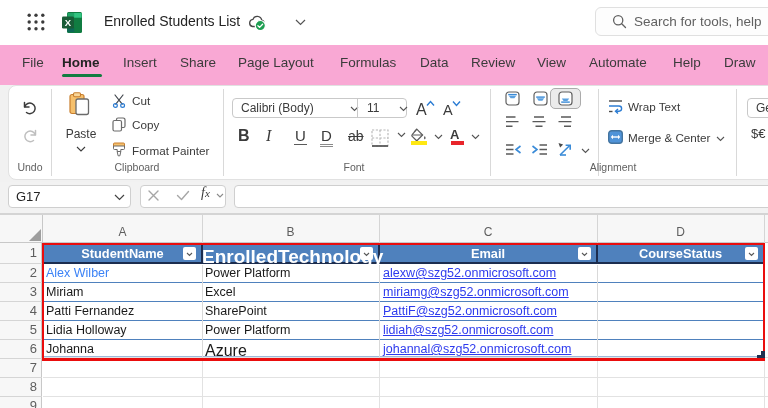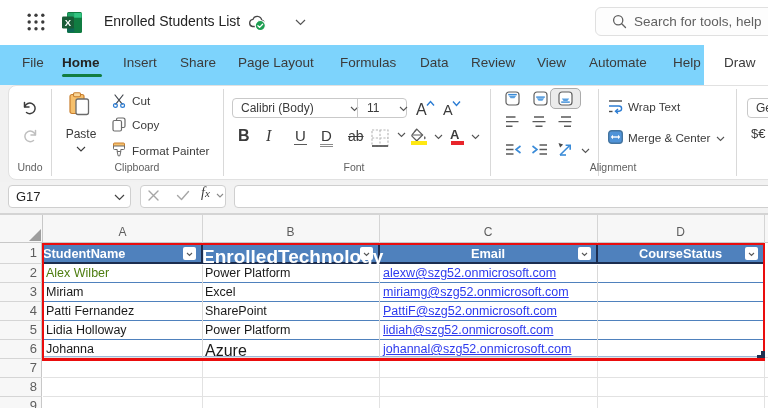--- a/index.html
+++ b/index.html
@@ -48,21 +48,21 @@
   </svg>
 
   <div class="abs" style="left:595px;top:7px;width:180px;height:29px;background:#fdfdfd;border:1px solid #e0e0e0;border-radius:6px;"></div>
   <svg class="abs" style="left:612px;top:14px" width="15" height="15" viewBox="0 0 15 15">
     <circle cx="6.2" cy="6.2" r="4.6" fill="none" stroke="#616161" stroke-width="1.3"></circle>
     <path d="M9.7 9.7 L13.5 13.5" stroke="#616161" stroke-width="1.3" stroke-linecap="round"></path>
   </svg>
   <div class="abs" style="left:634px;top:14px;font-size:13.5px;color:#616161;">Search for tools, help</div>
 </div>
 
-<div class="abs" style="left:0;top:45px;width:704px;height:40px;background:#7dd3fc;font-size:13.5px;color:#3b3b3b;">
+<div class="abs" style="left:0;top:45px;width:768px;height:40px;background:#f9a8d4;font-size:13.5px;color:#3b3b3b;">
   <div class="abs" style="left:22px;top:10px">File</div>
   <div class="abs" style="left:62px;top:10px;font-weight:bold;color:#242424">Home</div>
   <div class="abs" style="left:62px;top:29px;width:40px;height:3px;background:#127d41;border-radius:2px"></div>
   <div class="abs" style="left:123px;top:10px">Insert</div>
   <div class="abs" style="left:180px;top:10px">Share</div>
   <div class="abs" style="left:238px;top:10px">Page Layout</div>
   <div class="abs" style="left:340px;top:10px">Formulas</div>
   <div class="abs" style="left:420px;top:10px">Data</div>
   <div class="abs" style="left:471px;top:10px">Review</div>
   <div class="abs" style="left:537px;top:10px">View</div>
@@ -315,21 +315,21 @@
   <div class="abs" style="left:43px;top:142px;width:725px;height:1px;background:#e2e2e2"></div>
 
   <div class="abs" style="left:43px;top:30px;width:721px;height:17px;background:#4f81bd;"></div>
 
   <div class="abs" style="left:201px;top:30px;width:2px;height:17px;background:#1c2d4f"></div>
   <div class="abs" style="left:378px;top:30px;width:2px;height:17px;background:#1c2d4f"></div>
   <div class="abs" style="left:596px;top:30px;width:2px;height:17px;background:#1c2d4f"></div>
 
   <div class="abs" style="left:43px;top:47px;width:721px;height:2px;background:#1c2d4f"></div>
 
-  <div class="abs" style="left:43px;top:31px;width:159px;font-size:12.8px;font-weight:bold;color:#fff">StudentName</div>
+  <div class="abs" style="left:43px;top:31px;width:159px;text-align:center;font-size:12.8px;font-weight:bold;color:#fff">StudentName</div>
   <div class="abs" style="left:202px;top:31px;width:177px;text-align:center;font-size:19px;font-weight:bold;color:#fff">EnrolledTechnology</div>
   <div class="abs" style="left:379px;top:31px;width:218px;text-align:center;font-size:12.8px;font-weight:bold;color:#fff">Email</div>
   <div class="abs" style="left:597px;top:31px;width:167px;text-align:center;font-size:12.8px;font-weight:bold;color:#fff">CourseStatus</div>
 
   <div class="abs" style="left:183px;top:32px;width:13px;height:13px;background:#fff;border-radius:2px;">
       <svg style="margin:4.5px auto 0" width="7" height="5" viewBox="0 0 7 5">
         <path d="M1 1 L3.5 3.5 L6 1" fill="none" stroke="#595959" stroke-width="1.1"></path>
       </svg>
     </div>
   <div class="abs" style="left:360px;top:32px;width:13px;height:13px;background:#fff;border-radius:2px;">
@@ -341,21 +341,21 @@
       <svg style="margin:4.5px auto 0" width="7" height="5" viewBox="0 0 7 5">
         <path d="M1 1 L3.5 3.5 L6 1" fill="none" stroke="#595959" stroke-width="1.1"></path>
       </svg>
     </div>
   <div class="abs" style="left:745px;top:32px;width:13px;height:13px;background:#fff;border-radius:2px;">
       <svg style="margin:4.5px auto 0" width="7" height="5" viewBox="0 0 7 5">
         <path d="M1 1 L3.5 3.5 L6 1" fill="none" stroke="#595959" stroke-width="1.1"></path>
       </svg>
     </div>
 
-  <div class="abs" style="left:46px;top:51px;font-size:12.5px;color:#4d7c0f">Alex Wilber</div>
+  <div class="abs" style="left:46px;top:51px;font-size:12.5px;color:#3b82f6">Alex Wilber</div>
   <div class="abs" style="left:205px;top:51px;font-size:12.5px;color:#1a1a1a">Power Platform</div>
   <div class="abs" style="left:383px;top:51px;font-size:12.5px;color:#2e3bee;text-decoration:underline">alexw@szg52.onmicrosoft.com</div>
   <div class="abs" style="left:46px;top:70px;font-size:12.5px;color:#1a1a1a">Miriam</div>
   <div class="abs" style="left:205px;top:70px;font-size:12.5px;color:#1a1a1a">Excel</div>
   <div class="abs" style="left:383px;top:70px;font-size:12.5px;color:#2e3bee;text-decoration:underline">miriamg@szg52.onmicrosoft.com</div>
   <div class="abs" style="left:46px;top:89px;font-size:12.5px;color:#1a1a1a">Patti Fernandez</div>
   <div class="abs" style="left:205px;top:89px;font-size:12.5px;color:#1a1a1a">SharePoint</div>
   <div class="abs" style="left:383px;top:89px;font-size:12.5px;color:#2e3bee;text-decoration:underline">PattiF@szg52.onmicrosoft.com</div>
   <div class="abs" style="left:46px;top:108px;font-size:12.5px;color:#1a1a1a">Lidia Holloway</div>
   <div class="abs" style="left:205px;top:108px;font-size:12.5px;color:#1a1a1a">Power Platform</div>

